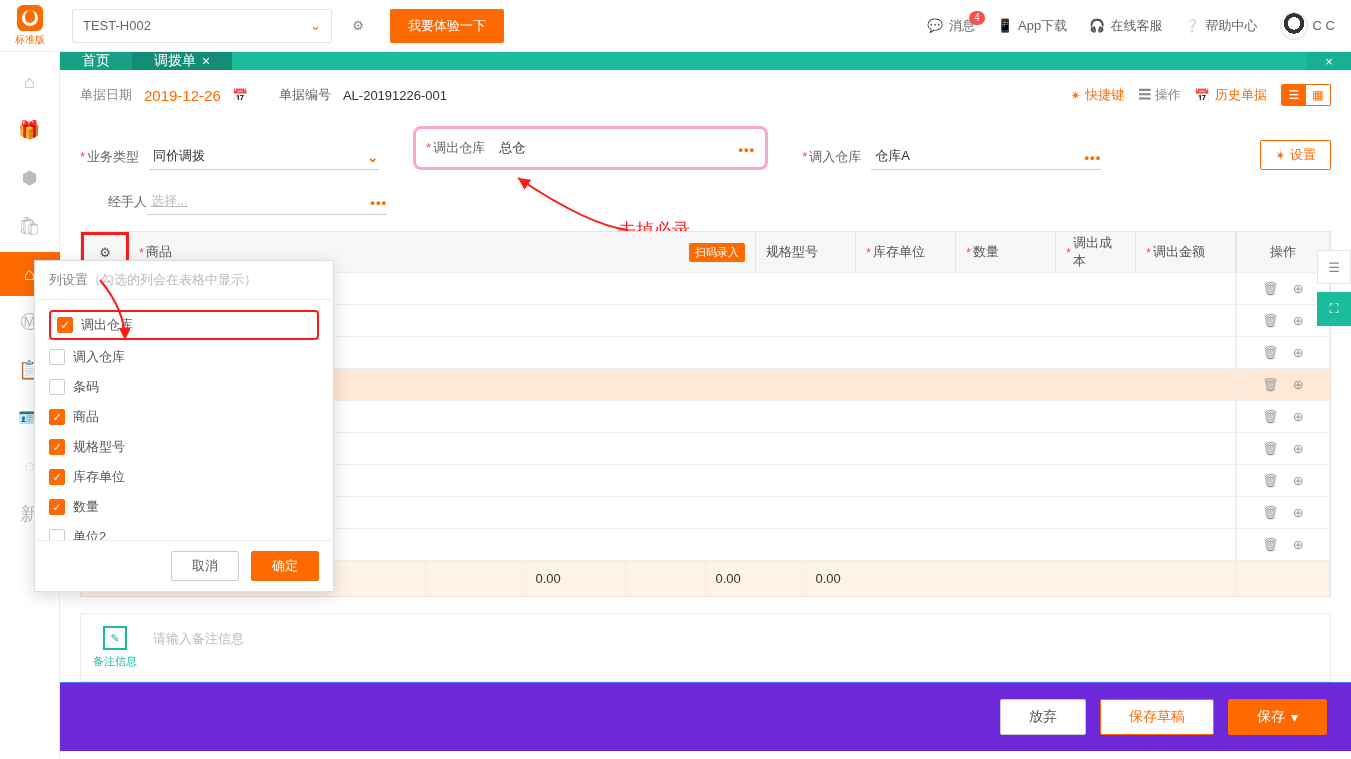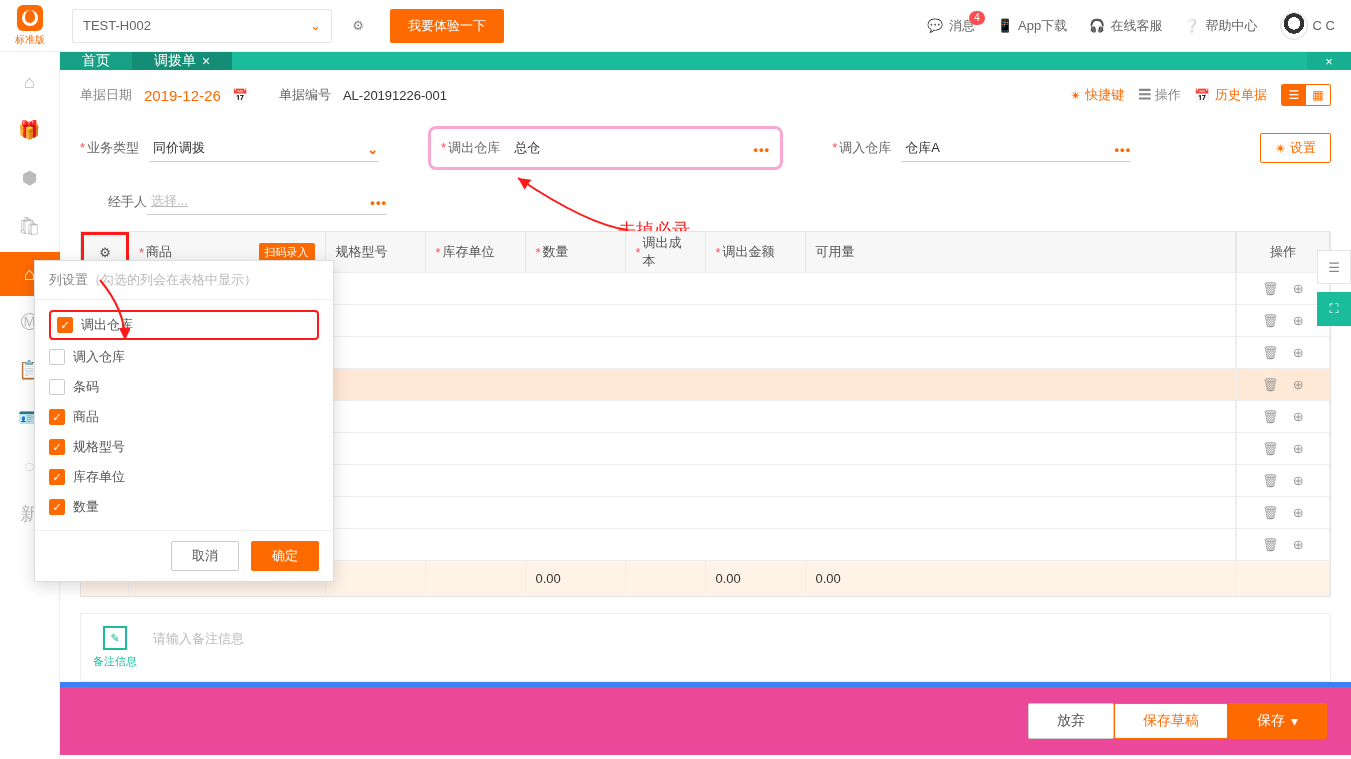--- a/index.html
+++ b/index.html
@@ -42,21 +42,21 @@
 .cal-icon { color:#ff6a00; }
 .hdr-num { margin-left:18px; color:#666; }
 .hdr-right { margin-left:auto; display:flex; align-items:center; gap:14px; color:#888; font-size:13px; }
 .orange-link { color:#ff6a00; display:flex; align-items:center; gap:4px; }
 .view-tog { display:flex; border:1px solid #ff6a00; border-radius:2px; overflow:hidden; }
 .view-tog span{ width:24px;height:20px;display:flex;align-items:center;justify-content:center;font-size:12px; }
 .view-tog .on{background:#ff6a00;color:#fff;}
 .view-tog .off{color:#ff6a00;}
 
 
-.form-row { display:flex; padding:12px 20px 18px; gap:49px; align-items:center; }
+.form-row { display:flex; padding:12px 20px 18px; gap:34px; align-items:flex-end; }
 .field { display:flex; align-items:center; gap:10px; position:relative; }
 .star{color:#ff4d4f;margin-right:2px;}
 .field-lbl{color:#666;}
 .field-val{ min-width:230px; border-bottom:1px solid #d0d0d0; padding:4px 20px 4px 4px; color:#333; position:relative; }
 .field-val.placeholder{color:#bbb;}
 .more-dots{ color:#ff6a00; position:absolute; right:0; bottom:4px; font-weight:bold; letter-spacing:1px; }
 .chev-o{ color:#ff6a00; }
 .field.out-wh { border:3px solid #f9a8d4; border-radius:8px; padding:6px 10px; }
 .field.out-wh .field-val{min-width:260px;border-bottom:none;}
 .set-btn{ margin-left:auto; border:1px solid #ff6a00; color:#ff6a00; background:#fff; height:30px; padding:0 14px; border-radius:2px; display:flex;align-items:center;gap:4px; font-size:13px;}
@@ -100,21 +100,21 @@
 .btn-ok{ background:#ff6a00;border:1px solid #ff6a00;color:#fff; }
 .pop-arrow{ position:absolute; left:30px; top:270px; z-index:60; pointer-events:none; }
 
 
 .remark{ margin:16px 20px 0; display:flex; gap:16px; align-items:flex-start; border:1px solid #eee; padding:12px; }
 .remark-ic{ text-align:center; color:#1abc9c; font-size:11px; }
 .remark-ic .ic{ width:24px;height:24px;border:2px solid #1abc9c;display:flex;align-items:center;justify-content:center;margin:0 auto 4px; }
 .remark-input{ flex:1;border:none; color:#bbb; padding:4px 0; }
 
 
-.footer{ margin-top:auto; padding:16px 24px; display:flex; justify-content:flex-end; background:#ec4899; border-top:5px solid #3b82f6;}
+.footer{ margin-top:auto; padding:16px 24px; display:flex; justify-content:flex-end; gap:14px; background:#6d28d9; border-top:1px solid #3b82f6;}
 .fbtn{ height:36px;padding:0 28px;border-radius:2px;font-size:14px;display:flex;align-items:center;gap:6px; }
 .f-discard{ background:#fff;border:1px solid #ccc;color:#555; }
 .f-draft{ background:#fff;border:1px solid #ff6a00;color:#ff6a00; }
 .f-save{ background:#ff6a00;border:1px solid #ff6a00;color:#fff; }
 
 
 .right-fly{ position:absolute; right:0; top:250px; display:flex;flex-direction:column;gap:8px; }
 .fly{ width:34px;height:34px;display:flex;align-items:center;justify-content:center;color:#888;border:1px solid #e5e5e5;background:#fff; }
 .fly.expand{ background:#1abc9c;color:#fff;border:none; }
 
@@ -259,21 +259,20 @@
                 <span>数量</span>
               </div>
             <div class="th w-cost">
                 <span class="star">*</span>
                 <span>调出成本</span>
               </div>
             <div class="th w-amt">
                 <span class="star">*</span>
                 <span>调出金额</span>
               </div>
-            <div class="th w-avail">可用量</div>
             <div class="th w-op">操作</div>
           </div>
           <div class="tbody">
             <div class="tr">
                 <div class="td fill"></div>
                 <div class="td op">
                   <span>🗑</span>
                   <span>⊕</span>
                 </div>
               </div>
@@ -399,20 +398,24 @@
         <span>规格型号</span>
       </div>
       <div class="pop-item">
         <span class="cb on">✓</span>
         <span>库存单位</span>
       </div>
       <div class="pop-item">
         <span class="cb on">✓</span>
         <span>数量</span>
       </div>
+      <div class="pop-item">
+        <span class="cb"></span>
+        <span>单位2</span>
+      </div>
     </div>
   <div class="pop-foot">
     <button class="btn-s btn-cancel">取消</button>
     <button class="btn-s btn-ok">确定</button>
   </div>
 </div>
 <svg class="pop-arrow" width="100" height="90">
     <defs>
       <marker id="ah2" markerWidth="8" markerHeight="8" refX="6" refY="3" orient="auto">
         <path d="M0,0 L6,3 L0,6 Z" fill="#ff1a1a"></path>

